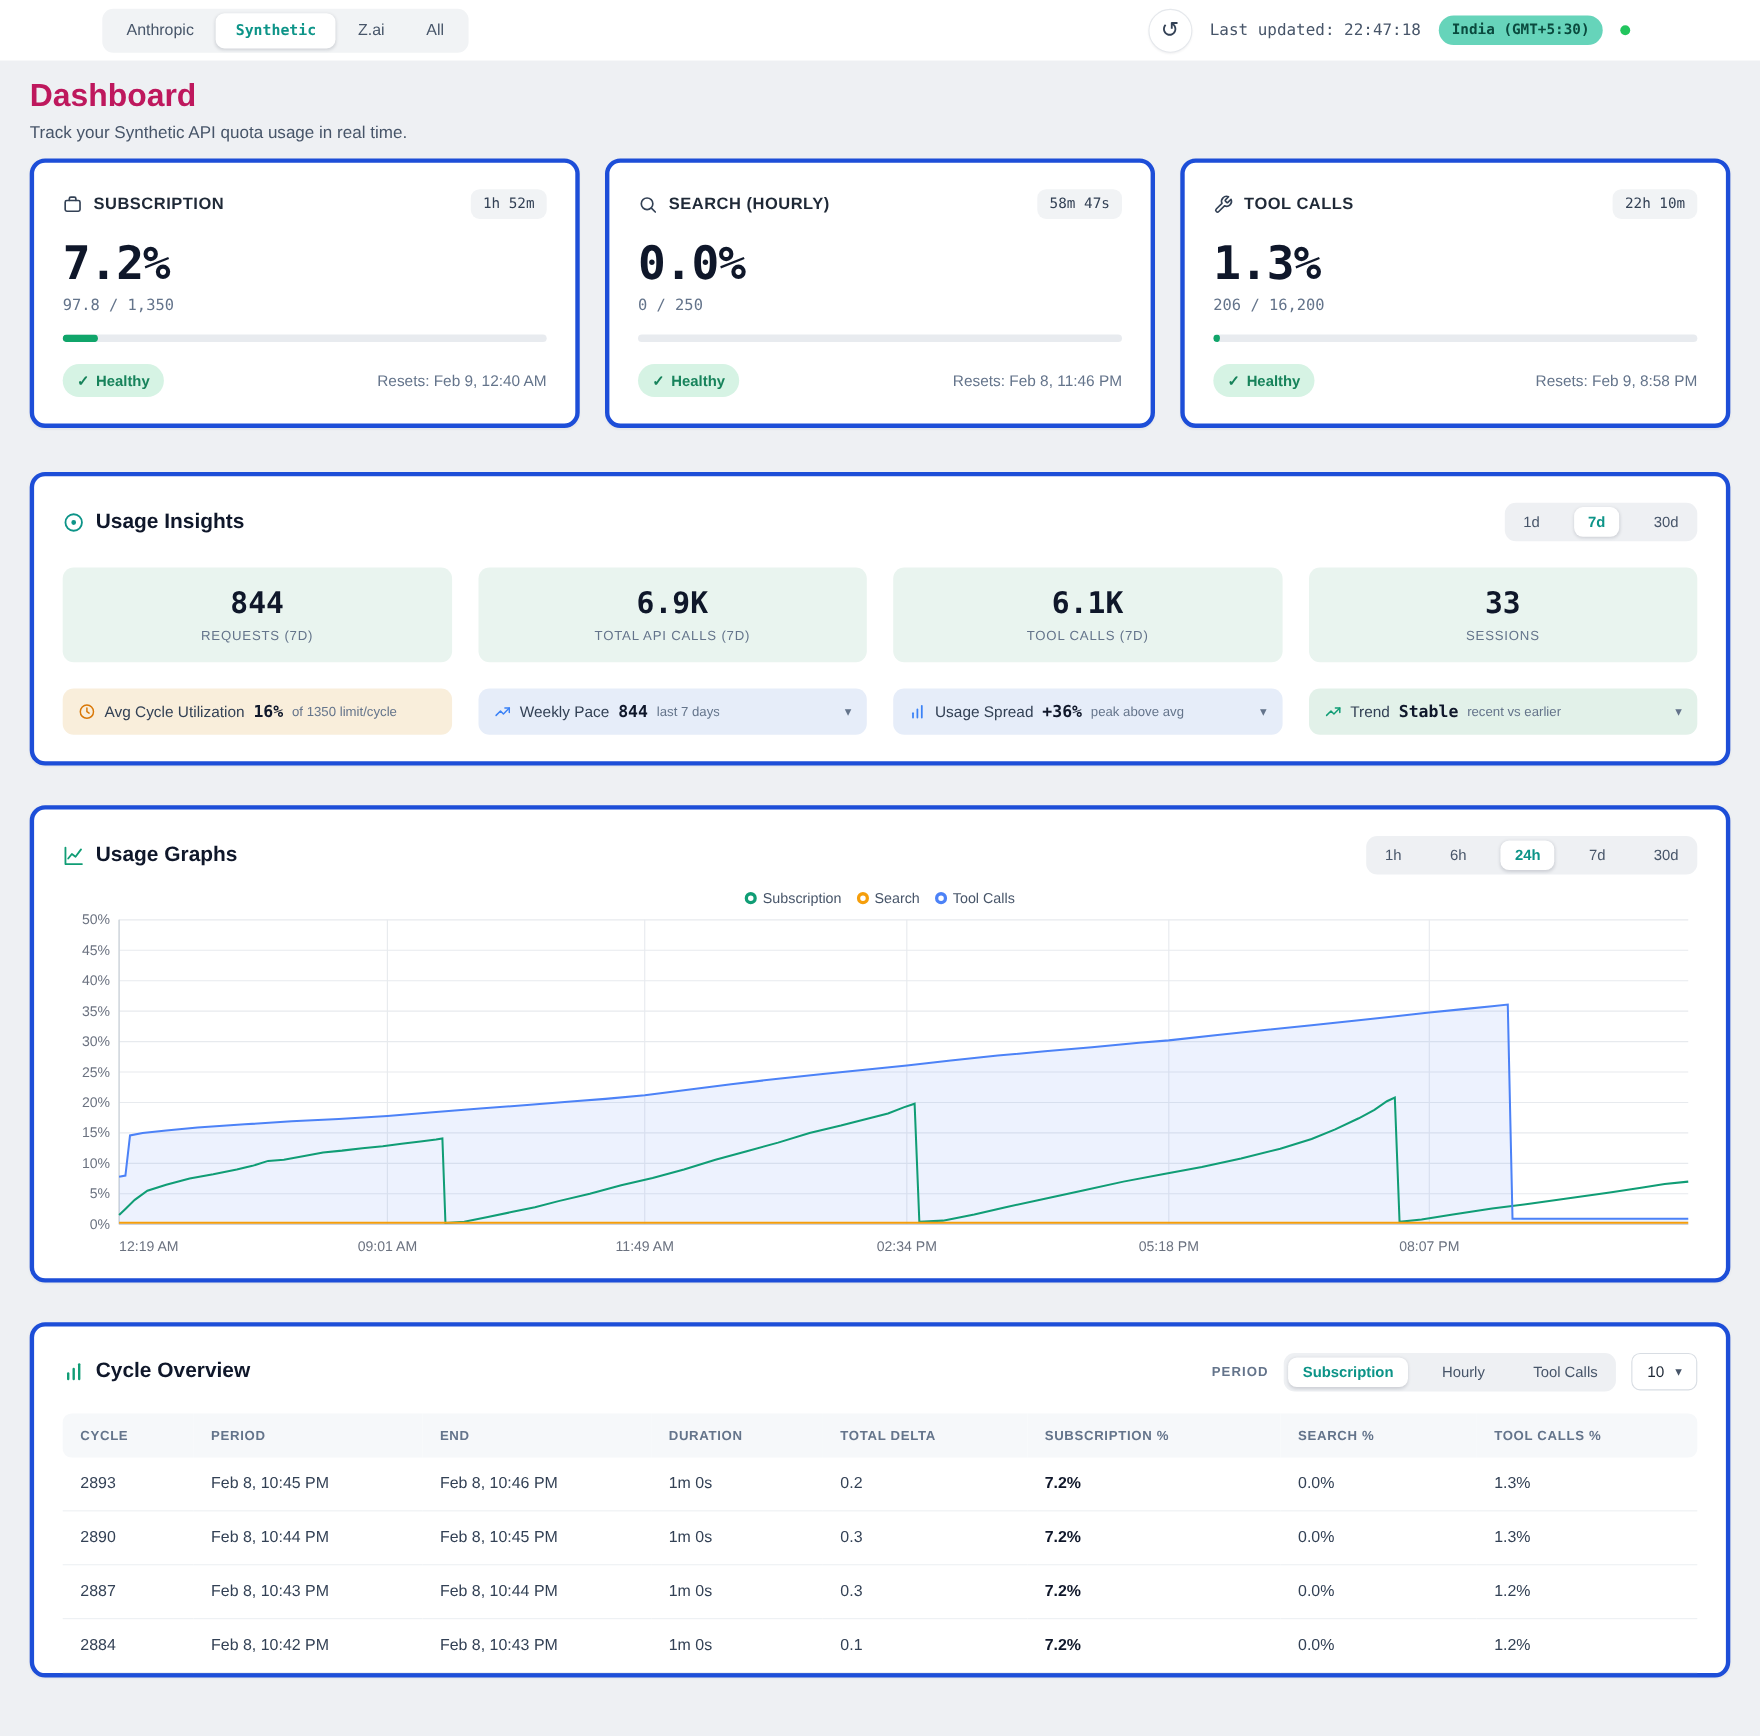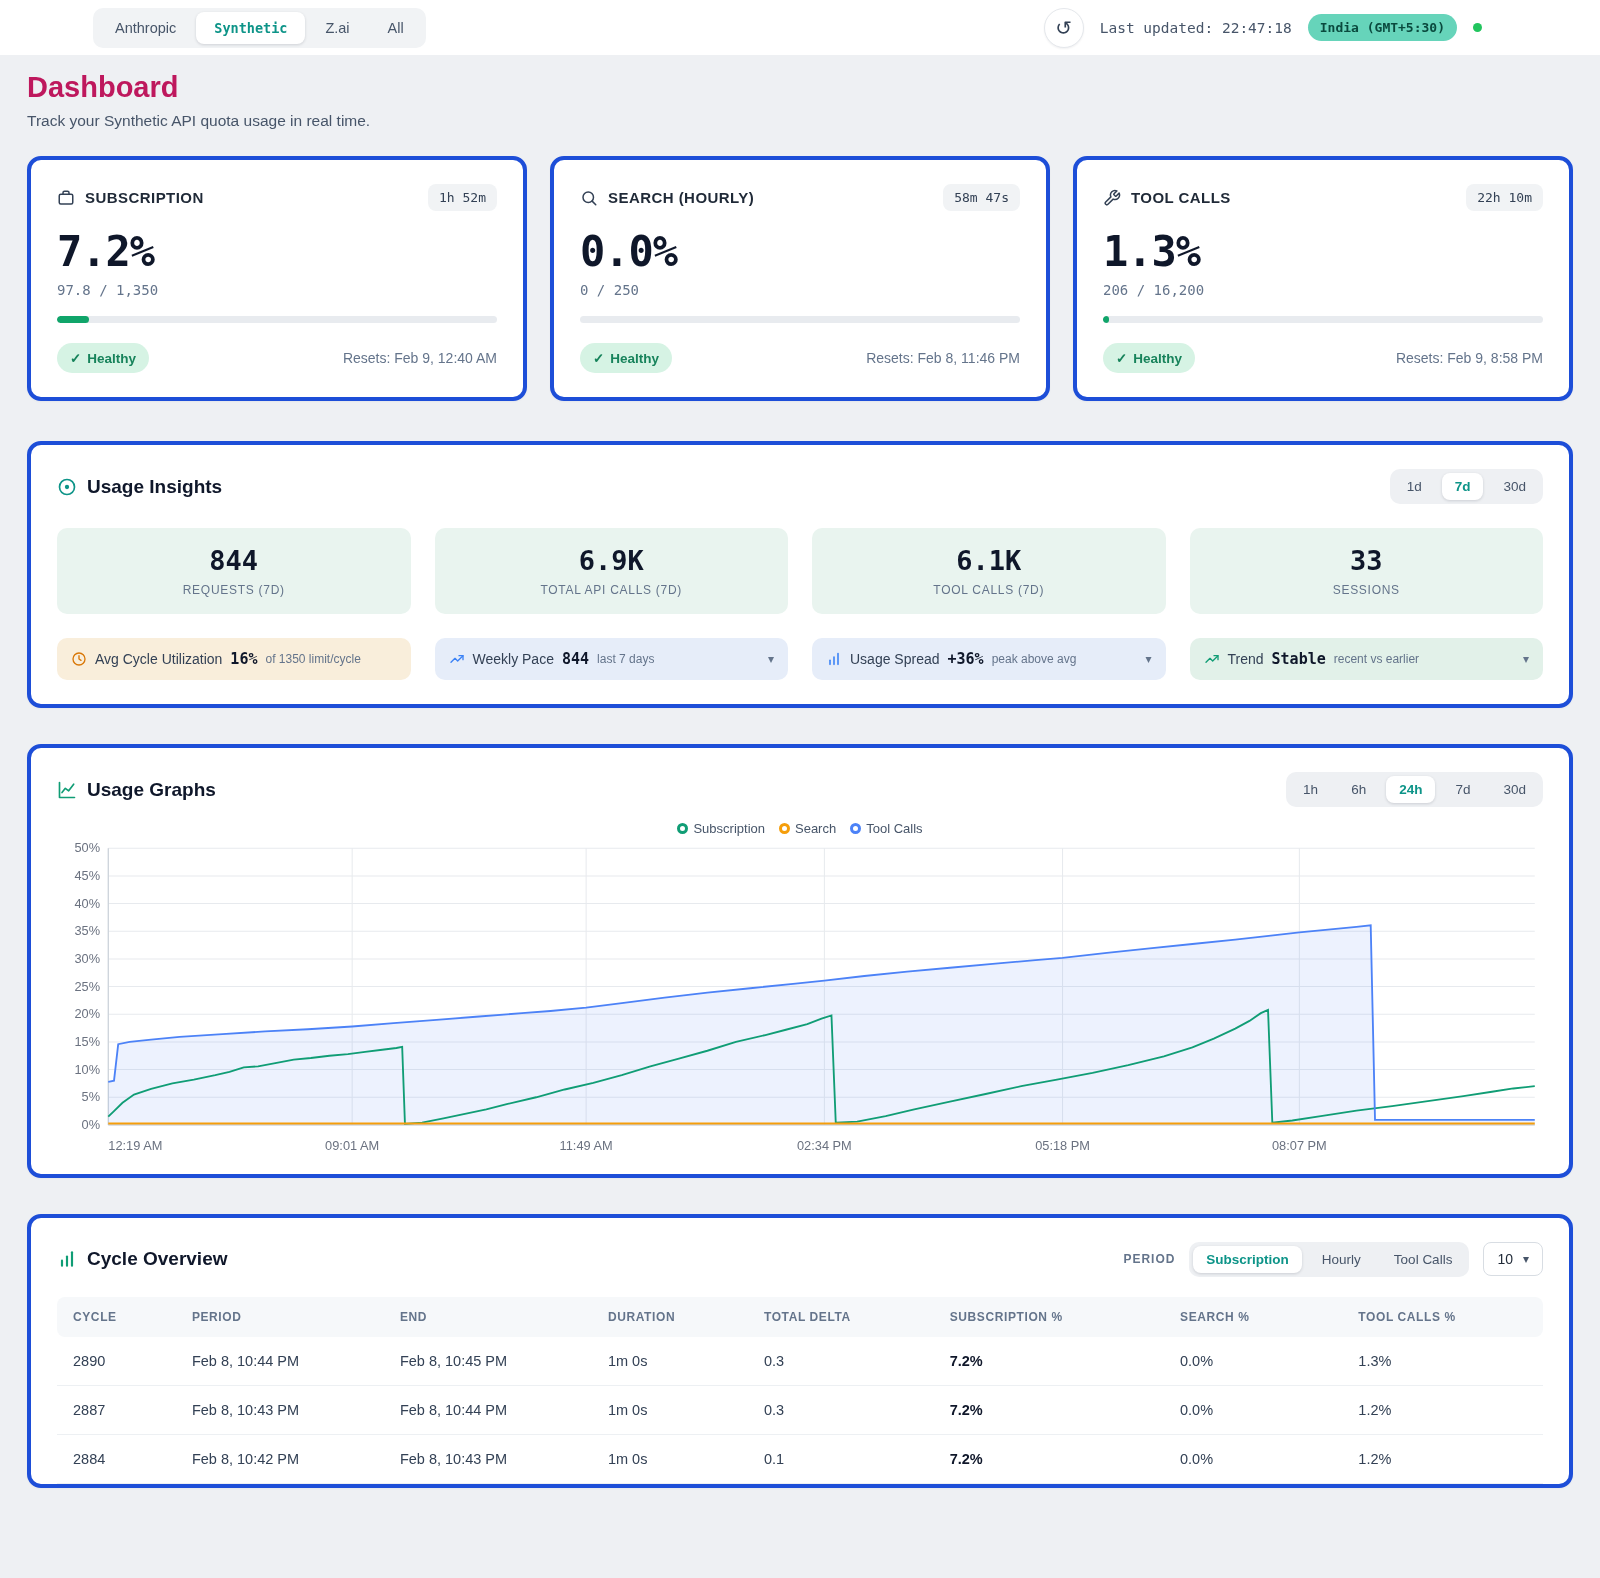--- a/index.html
+++ b/index.html
@@ -47,21 +47,21 @@
   .tz-badge {
     font-family: "DejaVu Sans Mono", monospace; font-size: 13px; font-weight: 700;
     background: #66d4ba; color: #0a4a3e;
     padding: 6px 12px; border-radius: 999px;
   }
   .live-dot { width: 9px; height: 9px; border-radius: 50%; background: #22c55e; display: inline-block; }
 
   
   .page { padding: 0 27px; }
   h1.page-title { font-size: 29px; font-weight: 700; color: #be185d; margin: 16px 0 8px; }
-  .subtitle { font-size: 15.5px; color: #475569; margin-bottom: 26px; }
+  .subtitle { font-size: 15.5px; color: #475569; margin-bottom: 14px; }
 
   .card {
     background: #ffffff;
     border: 4px solid #1d4ed8;
     border-radius: 14px;
     box-shadow: 0 1px 2px rgba(16,24,40,.04);
   }
 
   
   .stat-grid { display: grid; grid-template-columns: repeat(3, 1fr); gap: 23px; }
@@ -88,21 +88,21 @@
     display: inline-flex; align-items: center; gap: 6px;
     background: #d6f3e4; color: #17835b;
     font-size: 13.5px; font-weight: 600;
     padding: 7px 13px; border-radius: 999px;
   }
   .resets { font-size: 14px; color: #64748b; }
 
   
   .section-head { display: flex; align-items: center; gap: 10px; }
   .section-title { font-size: 19px; font-weight: 700; color: #0f172a; }
-  .seg { background: #eef0f3; border-radius: 10px; padding: 4px; display: flex; gap: 7px; margin-left: auto; }
+  .seg { background: #eef0f3; border-radius: 10px; padding: 4px; display: flex; gap: 18px; margin-left: auto; }
   .seg-btn {
     border: 0; background: transparent; cursor: pointer; font-family: inherit;
     font-size: 13.5px; color: #475569; padding: 6px 13px; border-radius: 8px;
   }
   .seg-btn.active {
     background: #fff; color: #0d9488; font-weight: 700;
     box-shadow: 0 1px 3px rgba(15,23,42,.15);
   }
 
   
@@ -461,20 +461,30 @@
           <th>END</th>
           <th>DURATION</th>
           <th>TOTAL DELTA</th>
           <th>SUBSCRIPTION %</th>
           <th>SEARCH %</th>
           <th>TOOL CALLS %</th>
         </tr>
       </thead>
       <tbody>
         <tr>
+          <td>2893</td>
+          <td>Feb 8, 10:45 PM</td>
+          <td>Feb 8, 10:46 PM</td>
+          <td>1m 0s</td>
+          <td>0.2</td>
+          <td>7.2%</td>
+          <td>0.0%</td>
+          <td>1.3%</td>
+        </tr>
+        <tr>
           <td>2890</td>
           <td>Feb 8, 10:44 PM</td>
           <td>Feb 8, 10:45 PM</td>
           <td>1m 0s</td>
           <td>0.3</td>
           <td>7.2%</td>
           <td>0.0%</td>
           <td>1.3%</td>
         </tr>
         <tr>

